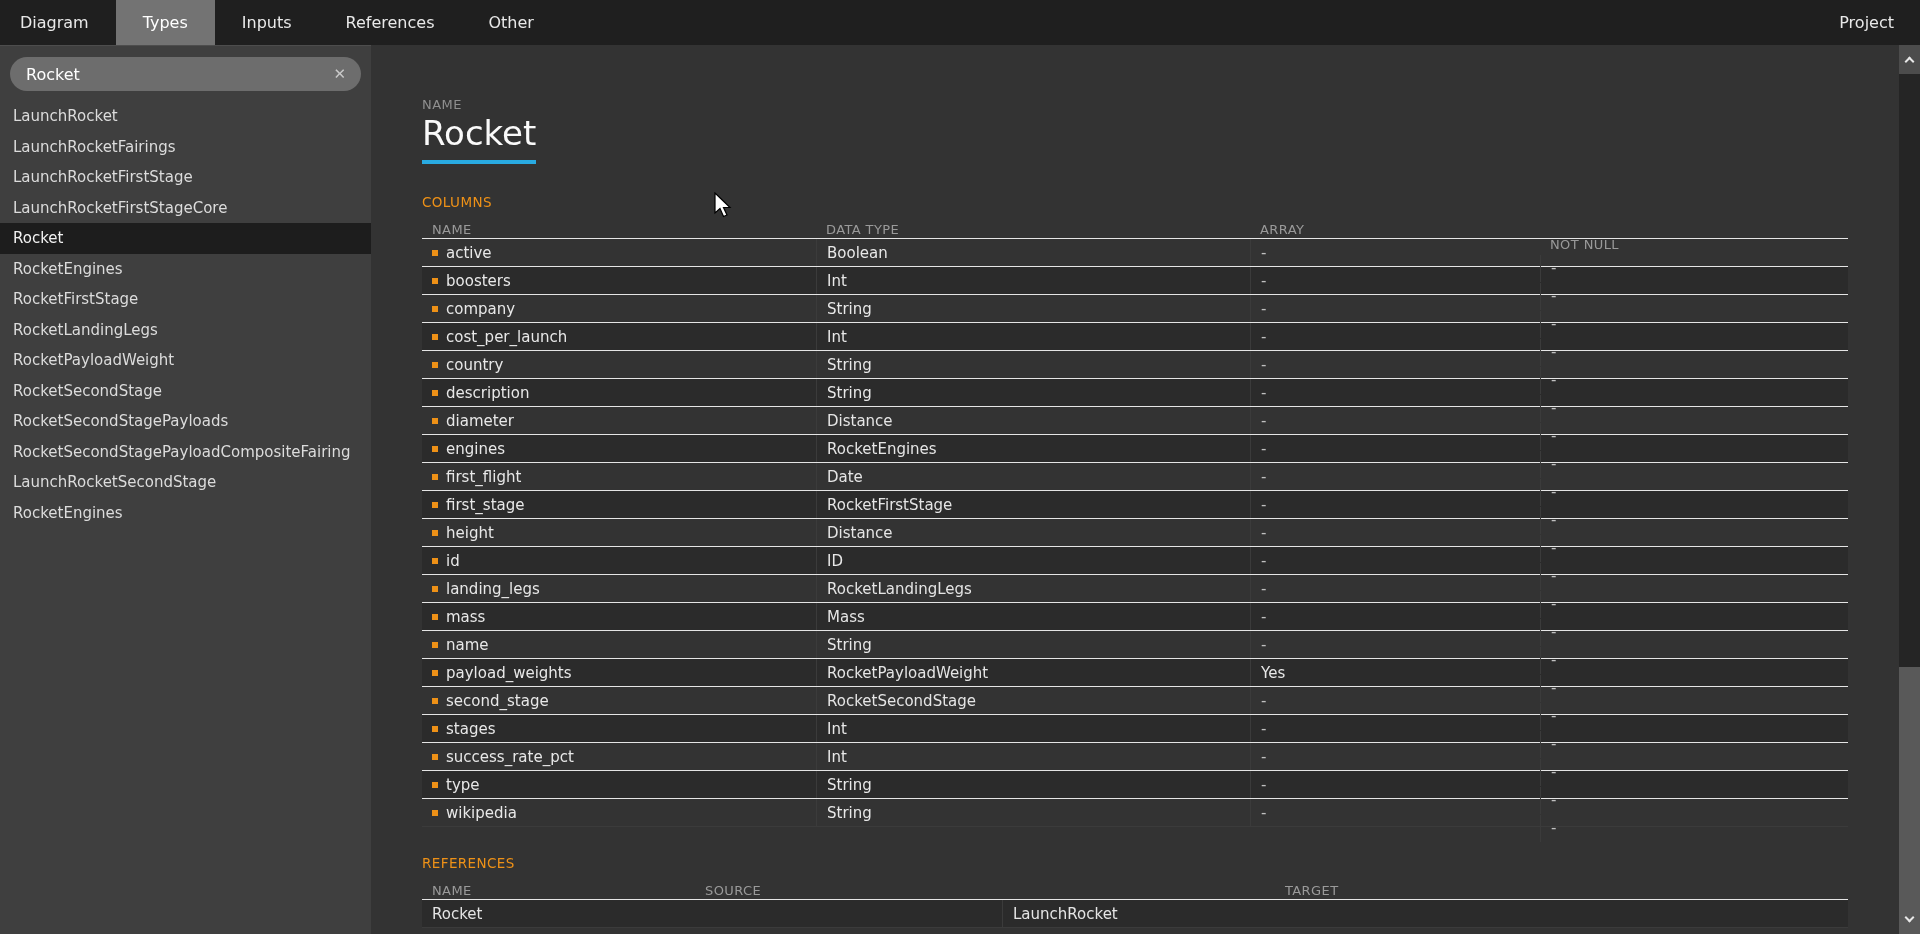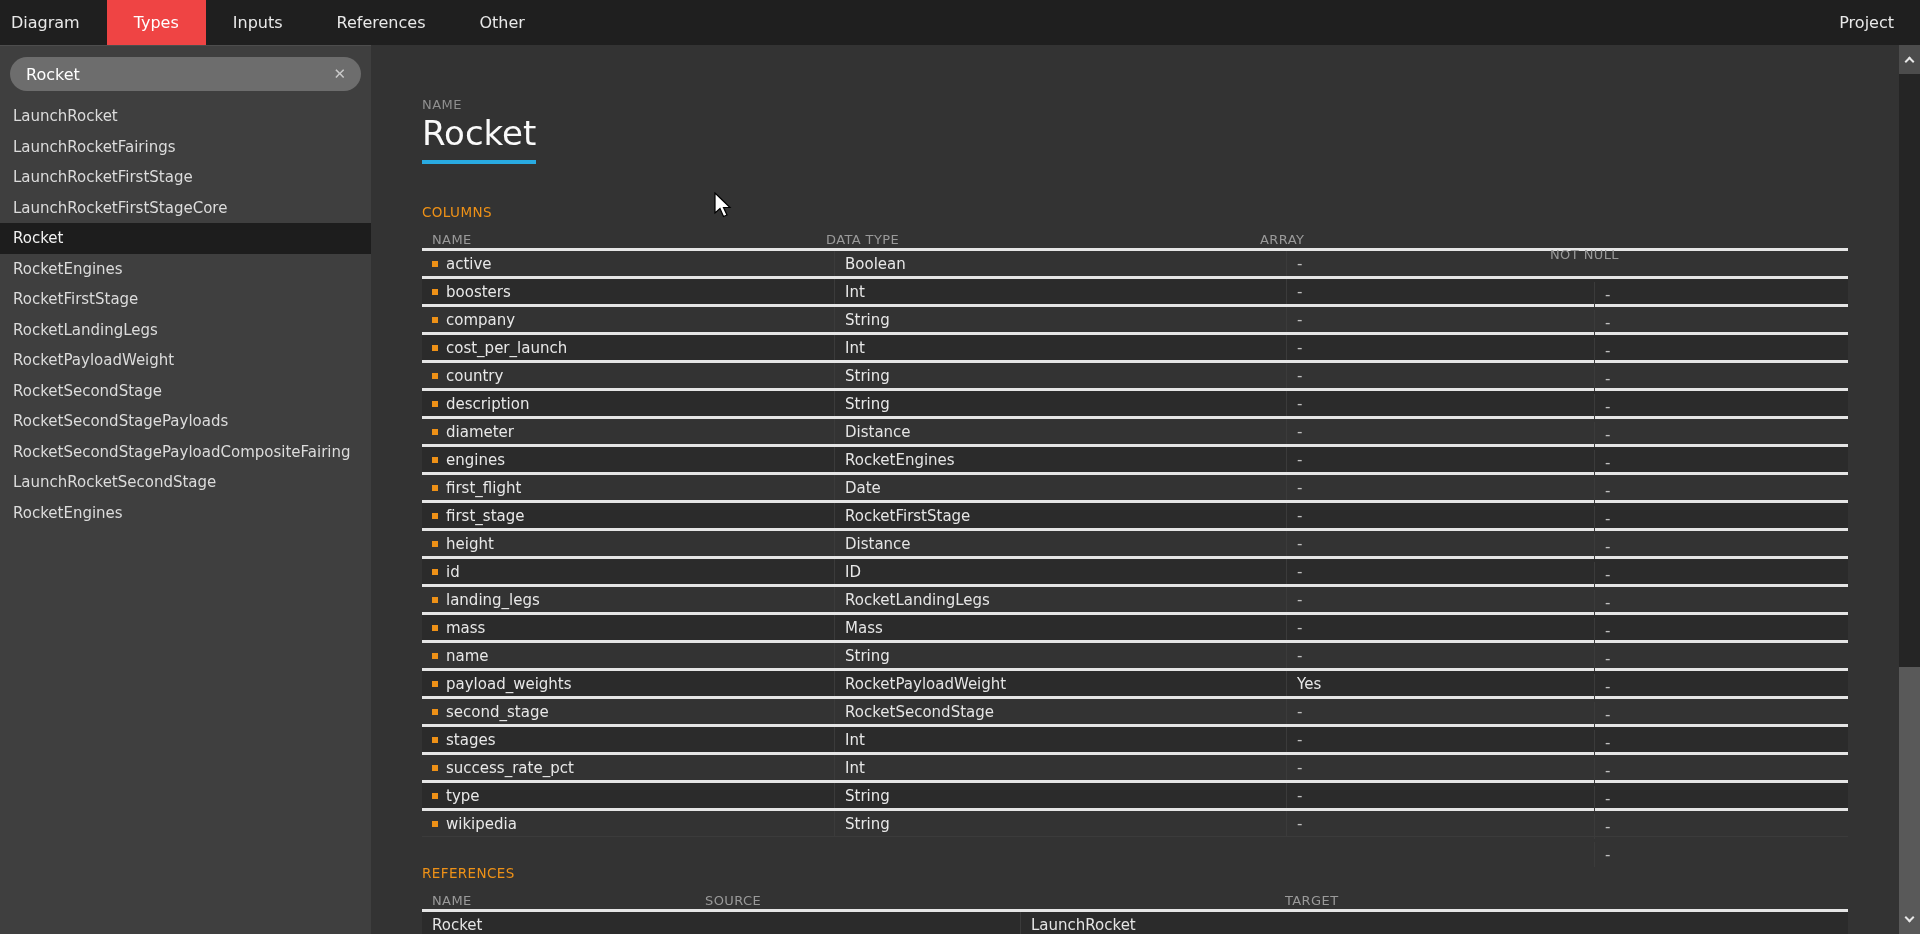--- a/index.html
+++ b/index.html
@@ -9,22 +9,22 @@
     font-family:"DejaVu Sans","Liberation Sans",sans-serif;
     position:relative;
     color:#e8e8e8;
   }
   
   nav {
     height:45px; background:#1f1f1f; display:flex; align-items:stretch;
     color:#e9e9e9; font-size:16px;
   }
   .tab { display:flex; align-items:center; padding:0 27px; cursor:default; }
-  .tab:first-child { padding-left:11px; }
-  .tab.active { background:#ef4444; color:#ffffff; }
+  .tab:first-child { padding-left:20px; }
+  .tab.active { background:#737373; color:#ffffff; }
   .nav-right { margin-left:auto; display:flex; align-items:center; padding:8px 26px; }
   
   .content { display:flex; height:899px; }
   
   aside {
     width:371px; flex-shrink:0; background:#3f3f3f;
     border-top:1px solid #4d4d4d;
   }
   .search {
     margin:11px 10px 0 10px; height:34px; background:#6d6d6d;
@@ -39,29 +39,29 @@
   .type-list li { height:30.5px; display:flex; align-items:center; padding-left:13px; white-space:nowrap; }
   .type-list li.selected { background:#1d1d1d; color:#f2f2f2; }
   
   main { flex:1; padding:0 51px; }
   .name-label { margin-top:52px; font-size:13px; color:#8f8f8f; letter-spacing:.5px; }
   h1 { margin-top:2px; font-weight:400; }
   .title-text {
     display:inline-block; font-size:34px; line-height:38px; color:#fafafa;
     padding-bottom:8px; border-bottom:4px solid #29abe2; font-weight:400;
   }
-  .section-label { margin-top:40px; color:#ee9117; font-size:13.5px; letter-spacing:.4px; }
+  .section-label { margin-top:30px; color:#ee9117; font-size:13.5px; letter-spacing:.4px; }
   .section-label.refs { margin-top:28px; }
   .table { margin-top:10px; width:1426px; }
   .thead { display:flex; color:#9a9a9a; font-size:13px; height:18px; align-items:center; letter-spacing:.4px; }
   .thead > div { padding-left:10px; }
   .tbody { border-bottom:1px solid #3b3b3b; }
   .row {
-    display:flex; height:28px; 
-    border-top:3px solid #e5e5e5; font-size:15px; color:#e8e8e8;gap:18px;
+    display:flex; height:28px; align-items:center;
+    border-top:1px solid #e5e5e5; font-size:15px; color:#e8e8e8;
   }
   .columns-table .row:nth-child(even) { background:#2b2b2b; }
   .refs-table .row:nth-child(odd) { background:#2b2b2b; }
   .cell { padding-left:10px; height:100%; display:flex; align-items:center; white-space:nowrap; overflow:hidden; }
   .cell + .cell { border-left:1px solid #3b3b3b; }
   .c0 { width:394px; } .c1 { width:434px; } .c2 { width:290px; } .c3 { flex:1;margin-top:31px; }
   .r0 { width:273px; } .r1 { width:580px; } .r2 { flex:1; }
   .bullet { width:6px; height:6px; background:#ee9117; margin-right:8px; flex-shrink:0; }
   .link { color:#e5e5e5; }
   .dash { color:#c0c0c0; }

